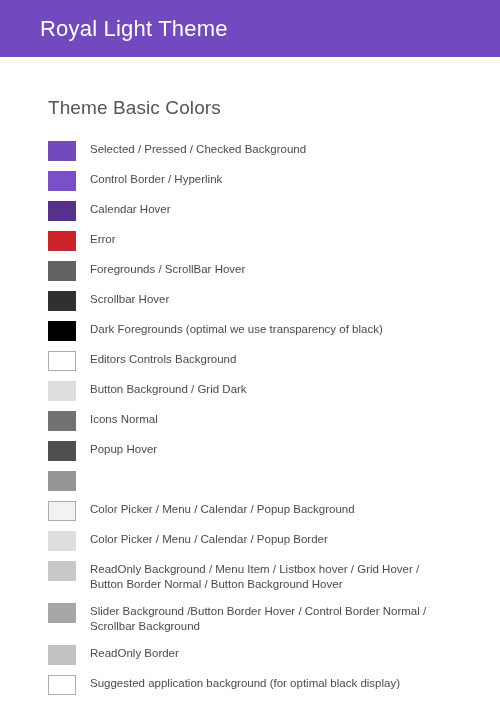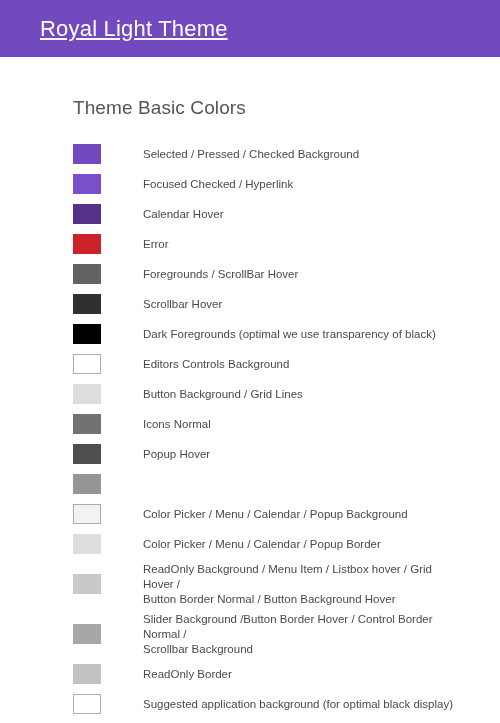--- a/index.html
+++ b/index.html
@@ -31,44 +31,42 @@
   }
   #header-title {
     color: #ffffff;
     font-size: 22px;
     font-weight: 400;
     letter-spacing: 0.2px;
     line-height: 1;
   }
   
   #content {
-    padding: 0 40px 0 32px;
+    padding: 0 40px 0 48px;
     box-sizing: border-box;
-    margin-left: 41px;
   }
   #section-title {
     margin-top: 40px;
     margin-bottom: 18px;
     font-size: 19px;
     font-weight: 400;
     color: #555555;
     letter-spacing: 0.1px;
   }
   
   .swatch-list {
     list-style: none;
     margin: 0;
     padding: 0;
   }
   .swatch-row {
     display: flex;
-    align-items: center;
+    align-items: flex-start;
     min-height: 30px;
     margin-bottom: 0px;
-    gap: 28px;
   }
   .swatch-row.two-line {
     min-height: 42px;
   }
   .swatch-chip {
     width: 28px;
     height: 20px;
     flex: 0 0 28px;
     margin-top: 4px;
     box-sizing: border-box;
@@ -81,35 +79,35 @@
     padding-top: 5px;
     white-space: pre-line;
   }
 </style>
 </head>
 <body>
 
 <div id="app">
 
   <div id="header" style="background: rgb(114, 73, 190);">
-    <div id="header-title" style="color: rgb(255, 255, 255); text-decoration: underline;">Royal Light Theme</div>
+    <div id="header-title" style="color: rgb(255, 255, 255);">Royal Light Theme</div>
   </div>
 
   <div id="content">
 
     <div id="section-title">Theme Basic Colors</div>
 
     <ul class="swatch-list" id="swatch-list">
         <li class="swatch-row">
           <span class="swatch-chip" style="background: rgb(116, 73, 190); border: none;"></span>
           <span class="swatch-label">Selected / Pressed / Checked Background</span>
         </li>
         <li class="swatch-row">
           <span class="swatch-chip" style="background: rgb(123, 79, 203); border: none;"></span>
-          <span class="swatch-label">Focused Checked / Hyperlink</span>
+          <span class="swatch-label">Control Border / Hyperlink</span>
         </li>
         <li class="swatch-row">
           <span class="swatch-chip" style="background: rgb(85, 49, 137); border: none;"></span>
           <span class="swatch-label">Calendar Hover</span>
         </li>
         <li class="swatch-row">
           <span class="swatch-chip" style="background: rgb(204, 34, 41); border: none;"></span>
           <span class="swatch-label">Error</span>
         </li>
         <li class="swatch-row">
@@ -123,21 +121,21 @@
         <li class="swatch-row">
           <span class="swatch-chip" style="background: rgb(0, 0, 0); border: none;"></span>
           <span class="swatch-label">Dark Foregrounds (optimal we use transparency of black)</span>
         </li>
         <li class="swatch-row">
           <span class="swatch-chip" style="background: rgb(255, 255, 255); border: 1px solid rgb(172, 172, 172);"></span>
           <span class="swatch-label">Editors Controls Background</span>
         </li>
         <li class="swatch-row">
           <span class="swatch-chip" style="background: rgb(221, 221, 221); border: none;"></span>
-          <span class="swatch-label">Button Background / Grid Lines</span>
+          <span class="swatch-label">Button Background / Grid Dark</span>
         </li>
         <li class="swatch-row">
           <span class="swatch-chip" style="background: rgb(114, 114, 114); border: none;"></span>
           <span class="swatch-label">Icons Normal</span>
         </li>
         <li class="swatch-row">
           <span class="swatch-chip" style="background: rgb(79, 79, 79); border: none;"></span>
           <span class="swatch-label">Popup Hover</span>
         </li>
         <li class="swatch-row">

